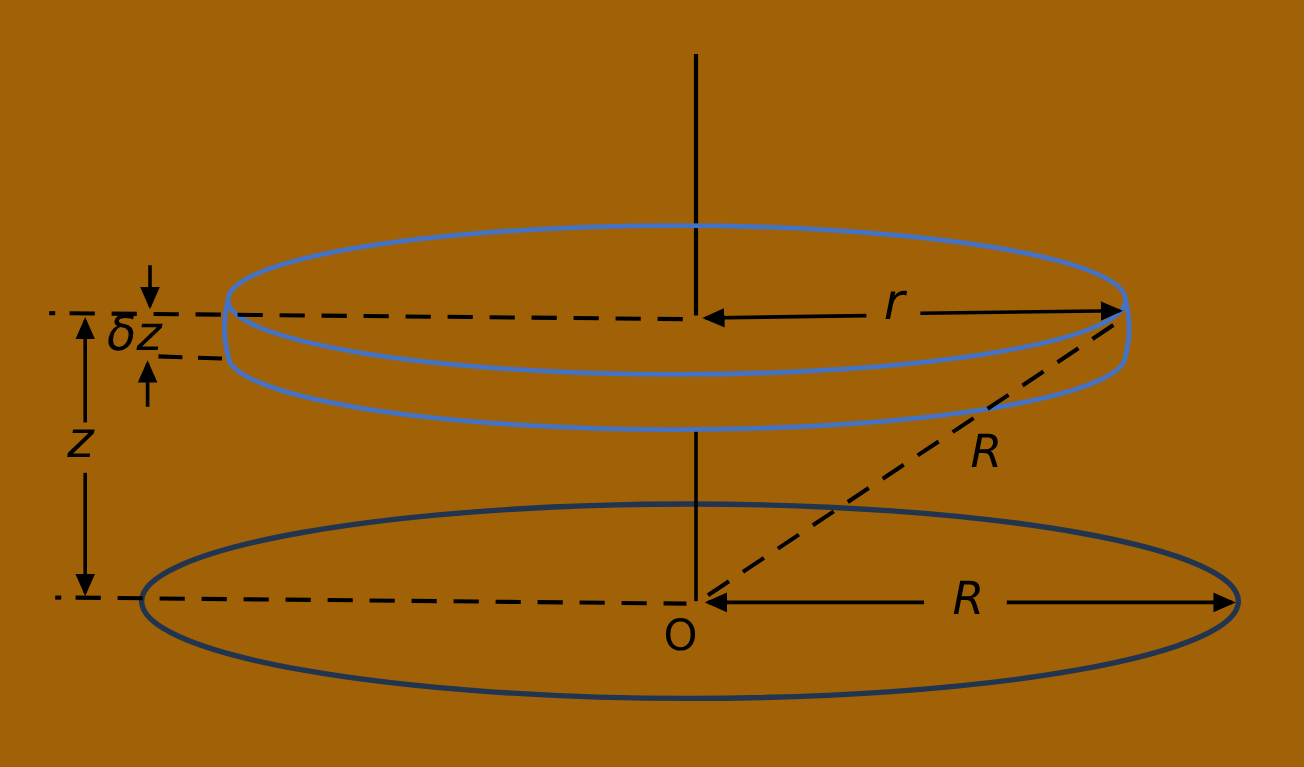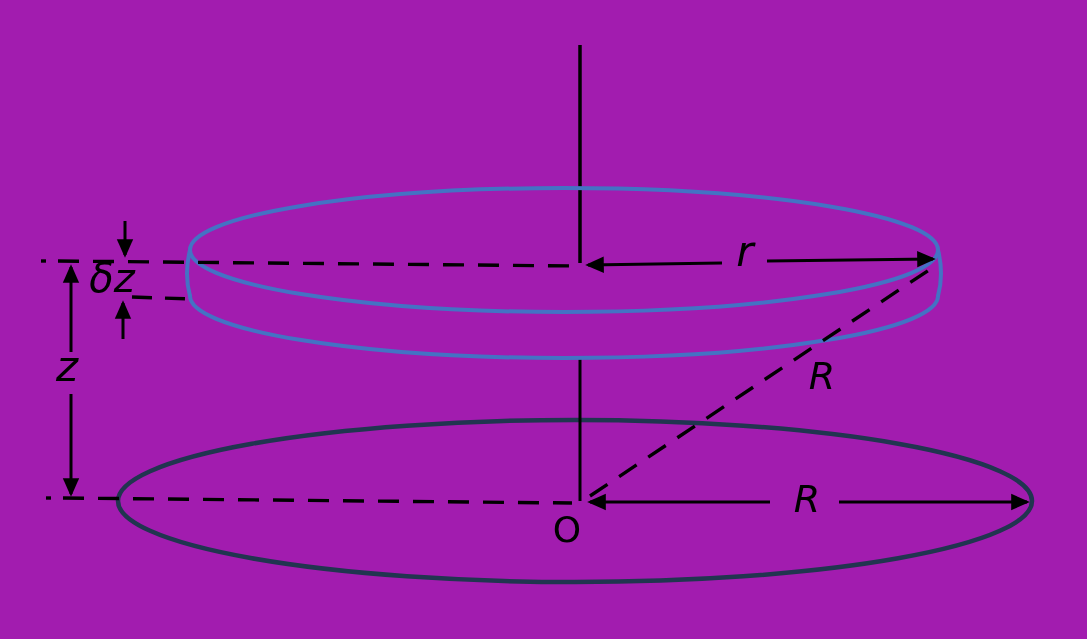--- a/index.html
+++ b/index.html
@@ -4,21 +4,21 @@
 <style>
   html, body {
     margin: 0;
     padding: 0;
     background: #FFFFFF;
   }
   .stage {
     position: relative;
     width: 1087px;
     height: 639px;
-    background: #a21caf;
+    background: #a16207;
     overflow: hidden;
   }
   svg { display: block; }
   .lbl {
     font-family: "DejaVu Sans", "Liberation Sans", sans-serif;
     font-style: italic;
     fill: #000000;
   }
   .lbl-upright {
     font-family: "DejaVu Sans", "Liberation Sans", sans-serif;

